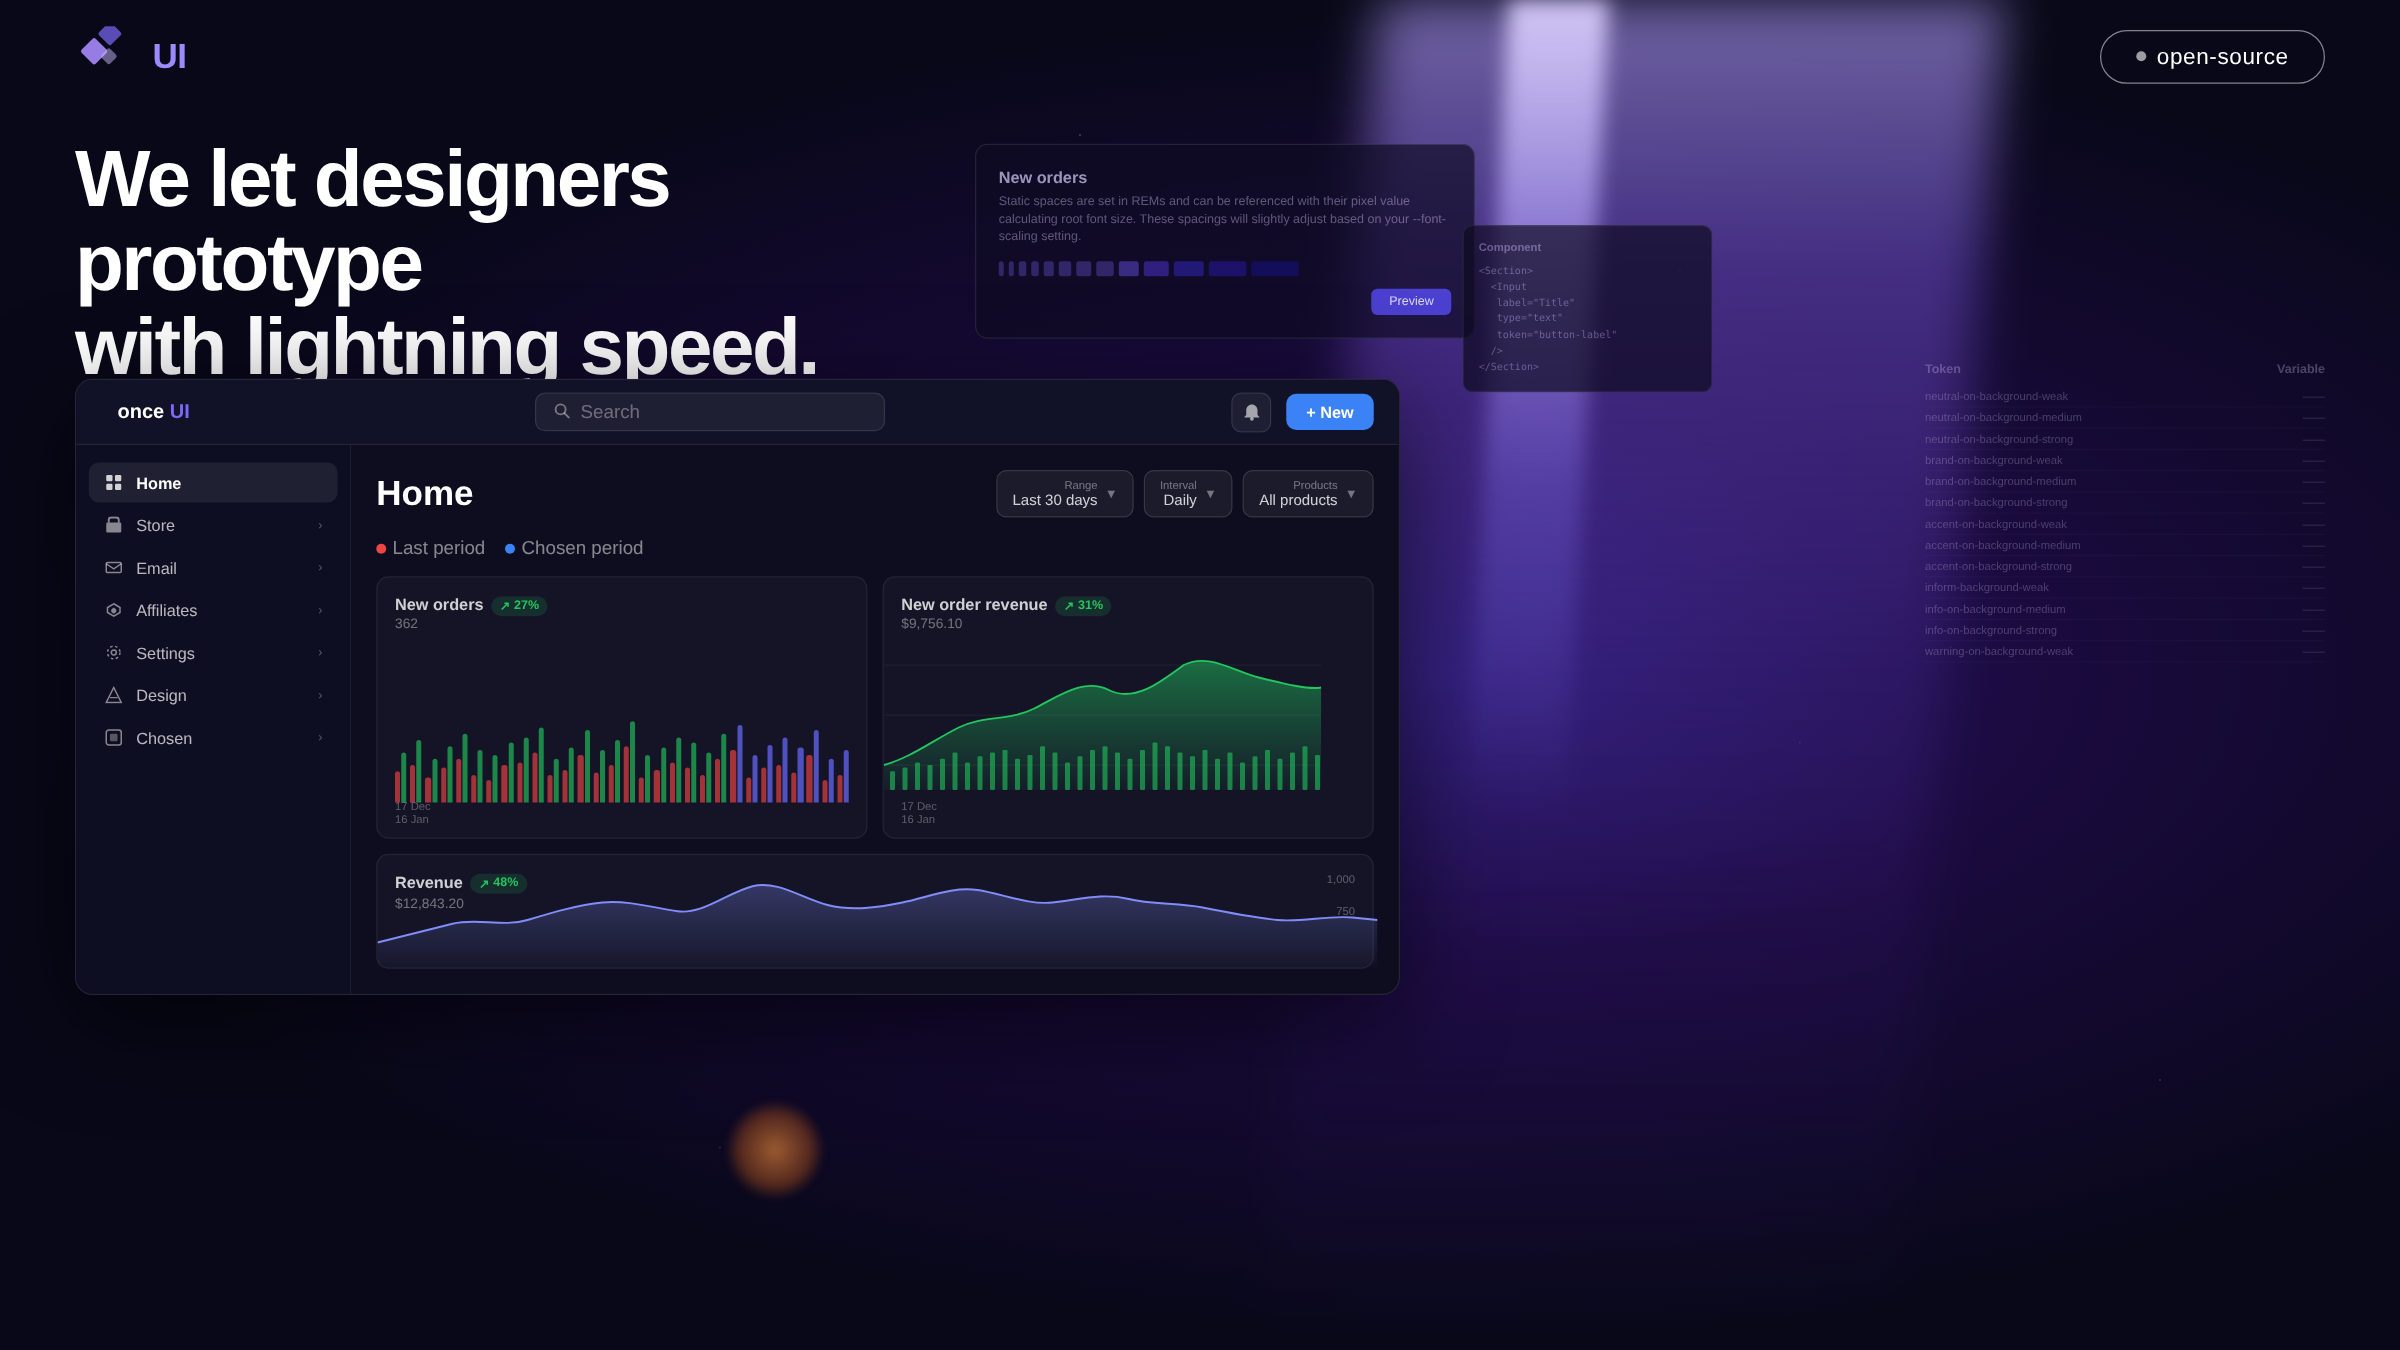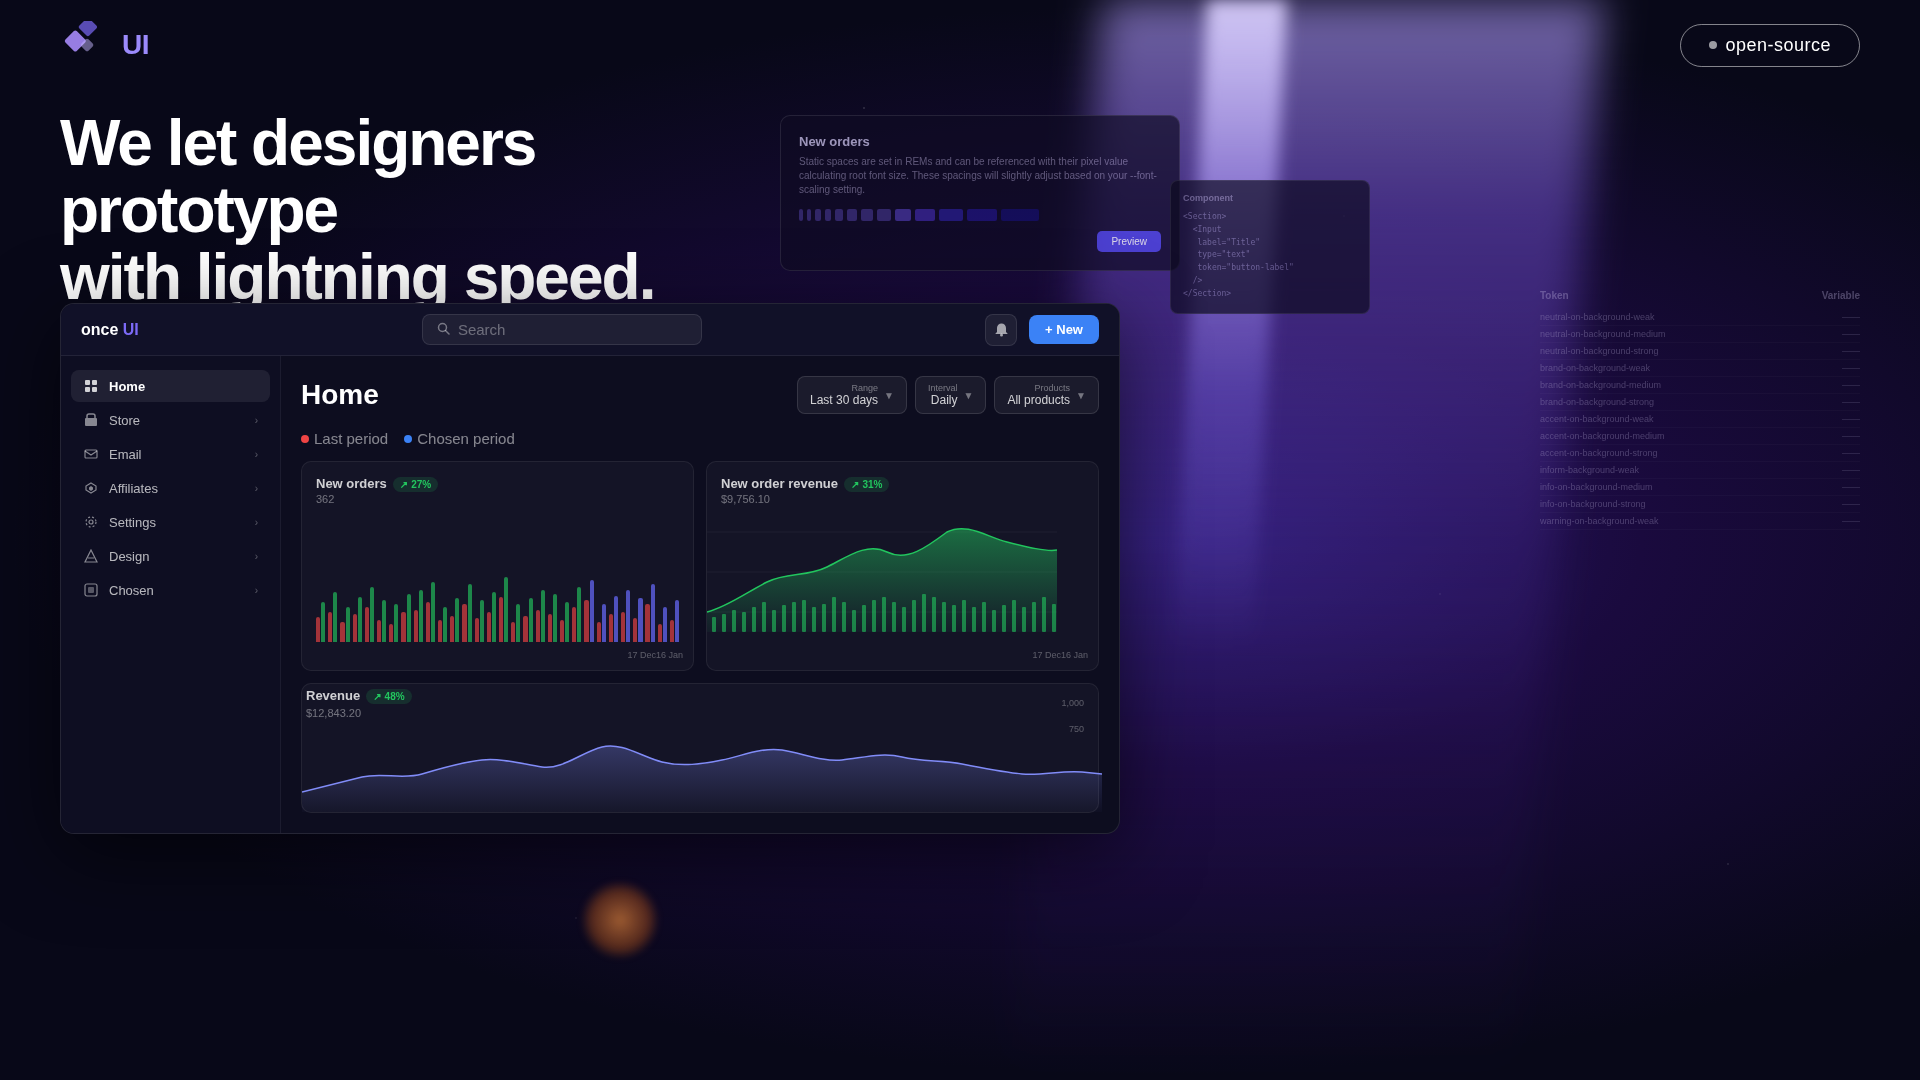--- a/index.html
+++ b/index.html
@@ -287,21 +287,21 @@
       justify-content: space-between;
       border-bottom: 1px solid rgba(255,255,255,0.08);
     }
 
     .dashboard-logo {
       font-size: 16px;
       font-weight: 700;
       color: #fff;
     }
 
-    .dashboard-logo .once { color: #fff; }
+    .dashboard-logo .once { color: #fff; margin-left: 13px; }
     .dashboard-logo .ui { color: #7c6af7; }
 
     .search-bar {
       display: flex;
       align-items: center;
       background: rgba(255,255,255,0.06);
       border: 1px solid rgba(255,255,255,0.1);
       border-radius: 8px;
       padding: 6px 14px;
       gap: 8px;
@@ -516,25 +516,26 @@
     }
 
     .chart-value {
       font-size: 11px;
       color: rgba(255,255,255,0.4);
       margin-bottom: 8px;
     }
 
     .chart-dates {
       display: flex;
-      justify-content: flex-end;
+      justify-content: center;
       position: absolute;
       bottom: 10px;
       left: 14px;
       right: 10px;
+      flex-direction: column;
     }
 
     .chart-date {
       font-size: 9px;
       color: rgba(255,255,255,0.3);
     }
 
     
     .bar-chart {
       position: absolute;
@@ -567,22 +568,22 @@
       left: 0;
       right: 0;
       height: 140px;
     }
 
     
     .revenue-card {
       background: rgba(255,255,255,0.03);
       border: 1px solid rgba(255,255,255,0.07);
       border-radius: 10px;
-      padding: 4px;
-      height: 130px;
+      padding: 14px;
+      height: 92px;
       position: relative;
     }
 
     .revenue-area {
       position: absolute;
       bottom: 0;
       left: 0;
       right: 0;
       height: 90px;
     }

